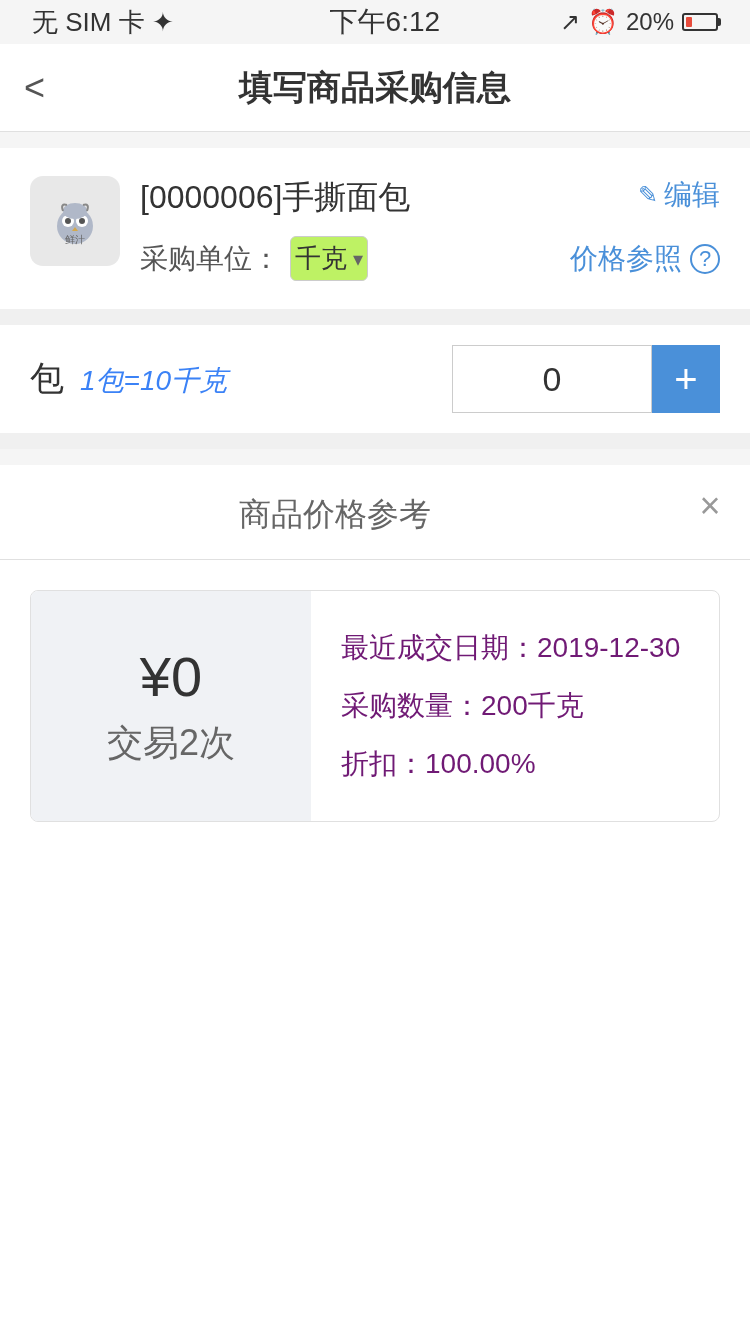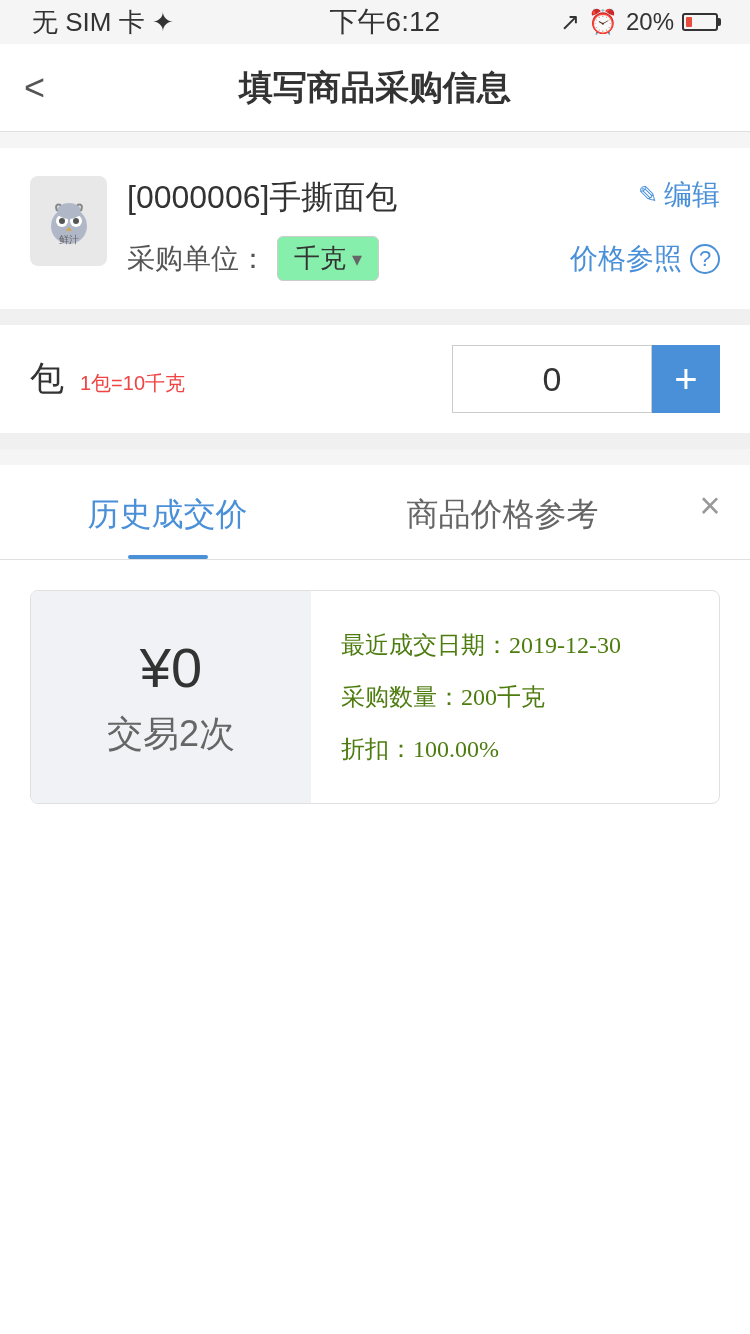--- a/index.html
+++ b/index.html
@@ -103,24 +103,24 @@
     
     .product-section {
       background: #fff;
       margin-top: 16px;
       padding: 28px 30px;
       display: flex;
       align-items: flex-start;
       gap: 20px;
     }
     .product-icon {
-      width: 77px;
+      width: 90px;
       height: 90px;
       background: #e8e8e8;
-      border-radius: 8px;
+      border-radius: 13px;
       display: flex;
       align-items: center;
       justify-content: center;
       flex-shrink: 0;
       overflow: hidden;
     }
     .product-icon svg {
       width: 60px;
       height: 60px;
     }
@@ -156,24 +156,24 @@
       margin-top: 12px;
     }
     .unit-label {
       font-size: 28px;
       color: #555;
       display: flex;
       align-items: center;
       gap: 10px;
     }
     .unit-dropdown {
-      background: #86efac;
+      background: #bef264;
       border: 1px solid #ccc;
       border-radius: 6px;
-      padding: 4px 16px;
+      padding: 4px 4px;
       font-size: 26px;
       color: #333;
       display: flex;
       align-items: center;
       gap: 6px;
       cursor: pointer;
     }
     .dropdown-arrow {
       font-size: 20px;
       color: #666;
@@ -216,22 +216,23 @@
       display: flex;
       align-items: baseline;
       gap: 16px;
     }
     .quantity-unit-label {
       font-size: 34px;
       color: #333;
       font-weight: 500;
     }
     .quantity-note {
-      font-size: 20px;
-      color: #ef4444;
+      font-size: 28px;
+      color: #3b82f6;
+      font-style: italic;
     }
     .quantity-right {
       display: flex;
       align-items: center;
       gap: 0;
     }
     .quantity-input {
       width: 200px;
       height: 68px;
       border: 1px solid #ccc;
@@ -331,24 +332,23 @@
       color: #666;
     }
     .price-card-right {
       flex: 1;
       padding: 36px 30px;
       display: flex;
       flex-direction: column;
       gap: 16px;
     }
     .price-detail-row {
-      font-size: 24px;
-      color: #4d7c0f;
+      font-size: 28px;
+      color: #701a75;
       line-height: 1.5;
-      font-family: Liberation Serif, serif;
     }
 
     
     .bottom-space {
       height: 600px;
       background: #fff;
     }
   </style>
 </head>
 <body>
@@ -427,21 +427,20 @@
   <div class="quantity-right">
     <input class="quantity-input" type="text" value="0" style="">
     <div class="quantity-plus">+</div>
   </div>
 </div>
 
 <div class="divider"></div>
 
 <div class="tabs-section">
   <div class="tabs-header">
-    <div class="tab-item active">历史成交价</div>
     <div class="tab-item">商品价格参考</div>
     <div class="tab-close">×</div>
   </div>
 
   <div class="price-card-container">
     <div class="price-card">
       <div class="price-card-left">
         <div class="price-amount">
           <span>¥</span><span>0</span>
         </div>

